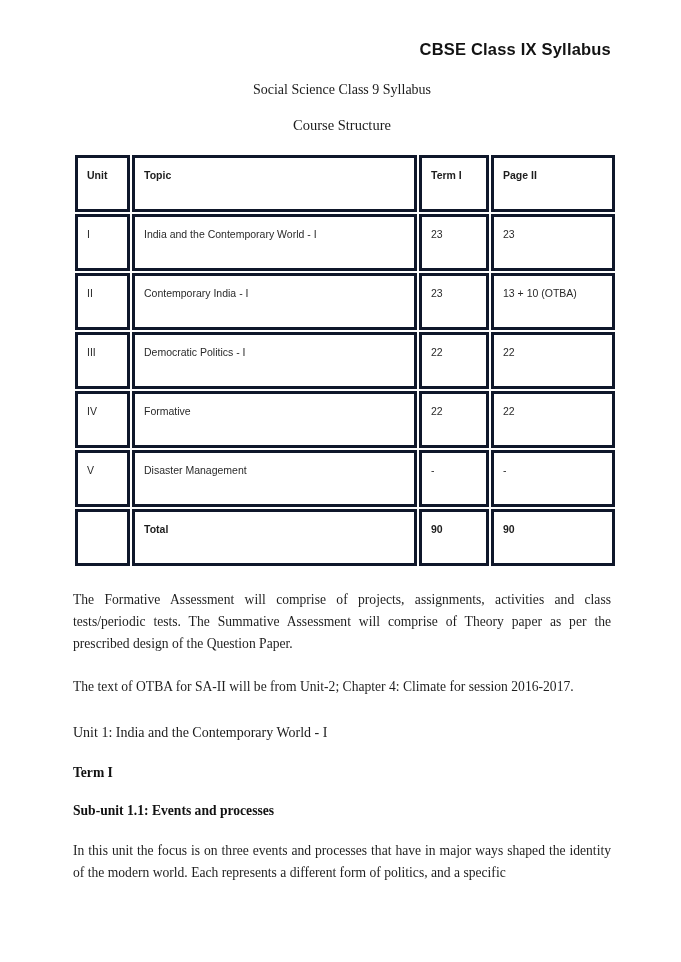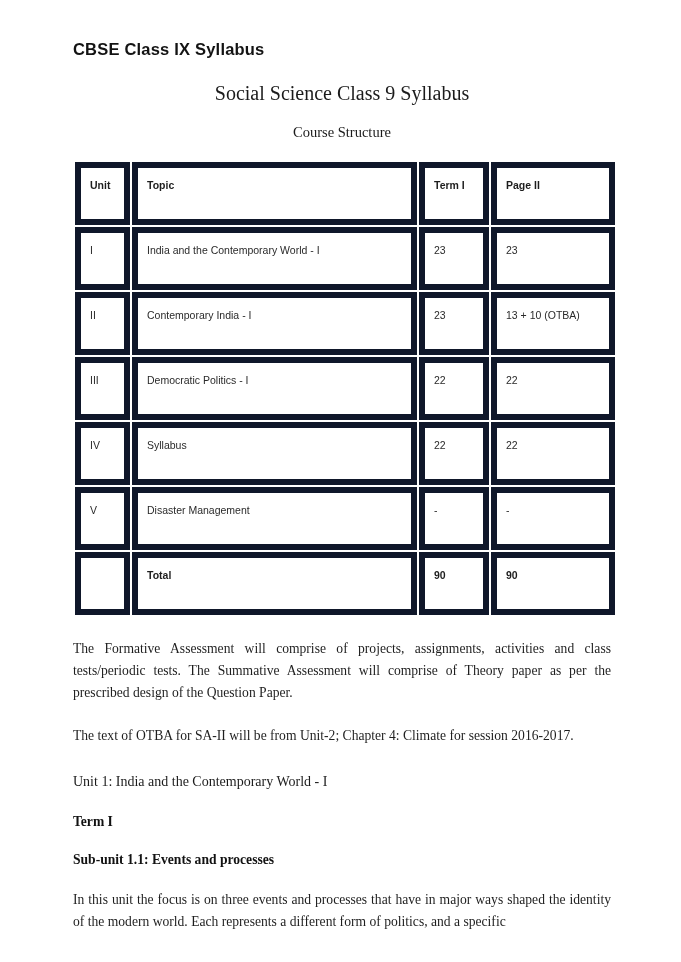--- a/index.html
+++ b/index.html
@@ -21,29 +21,29 @@
     left: 73px;
     top: 0;
     width: 538px;
   }
 
   
   .doc-title {
     font-family: "Liberation Sans", "DejaVu Sans", sans-serif;
     font-weight: bold;
     font-size: 16.5px;
-    text-align: left;
+    text-align: right;
     color: #131313;
     letter-spacing: 0.2px;
     margin: 40px 0 0 0;
   }
   .doc-subtitle {
     font-family: "Liberation Serif", "DejaVu Serif", serif;
     font-weight: normal;
-    font-size: 20px;
+    font-size: 14px;
     text-align: center;
     color: #1b1b1b;
     margin: 23px 0 0 0;
   }
   .doc-section {
     font-family: "Liberation Serif", "DejaVu Serif", serif;
     font-size: 14.5px;
     text-align: center;
     color: #1b1b1b;
     margin: 19px 0 0 0;
@@ -55,21 +55,21 @@
     border-spacing: 2px;
     width: 538px;
     margin-top: 19px;
     font-family: "Liberation Sans", "DejaVu Sans", sans-serif;
     font-size: 10.5px;
     color: #2a2a2a;
     table-layout: fixed;
   }
   table.structure th,
   table.structure td {
-    border: 6px solid #0f172a;
+    border: 3px solid #0f172a;
     vertical-align: top;
     padding: 11px 9px 0 9px;
     height: 40px;
     text-align: left;
     font-weight: normal;
     line-height: 1.3;
   }
   table.structure th {
     font-weight: bold;
     color: #1d1d1d;
@@ -188,21 +188,21 @@
           <td>13 + 10 (OTBA)</td>
         </tr>
         <tr>
           <td>III</td>
           <td>Democratic Politics - I</td>
           <td>22</td>
           <td>22</td>
         </tr>
         <tr>
           <td>IV</td>
-          <td>Syllabus</td>
+          <td>Formative</td>
           <td>22</td>
           <td>22</td>
         </tr>
         <tr>
           <td>V</td>
           <td>Disaster Management</td>
           <td>-</td>
           <td>-</td>
         </tr>
         <tr>

